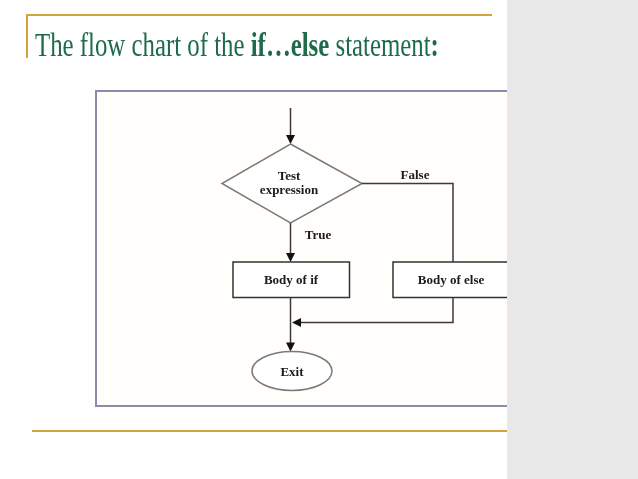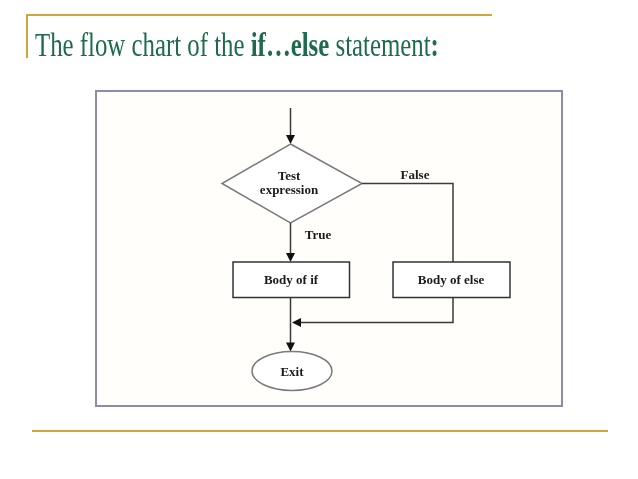--- a/index.html
+++ b/index.html
@@ -1,18 +1,18 @@
 <!DOCTYPE html>
 <html><head>
 <meta charset="utf-8">
 <style>
   html,body{margin:0;padding:0;background:#e8e8e8;}
   .slide{
     position:relative;
-    width:638px;height:479px;
+    width:507px;height:479px;
     background:#ffffff;
     overflow:hidden;
     font-family:"Liberation Serif","DejaVu Serif",serif;
   }
   
   .rule-top{
     position:absolute;left:26px;top:14px;width:466px;height:2px;
     background:#D2A43B;
   }
   .rule-left{

